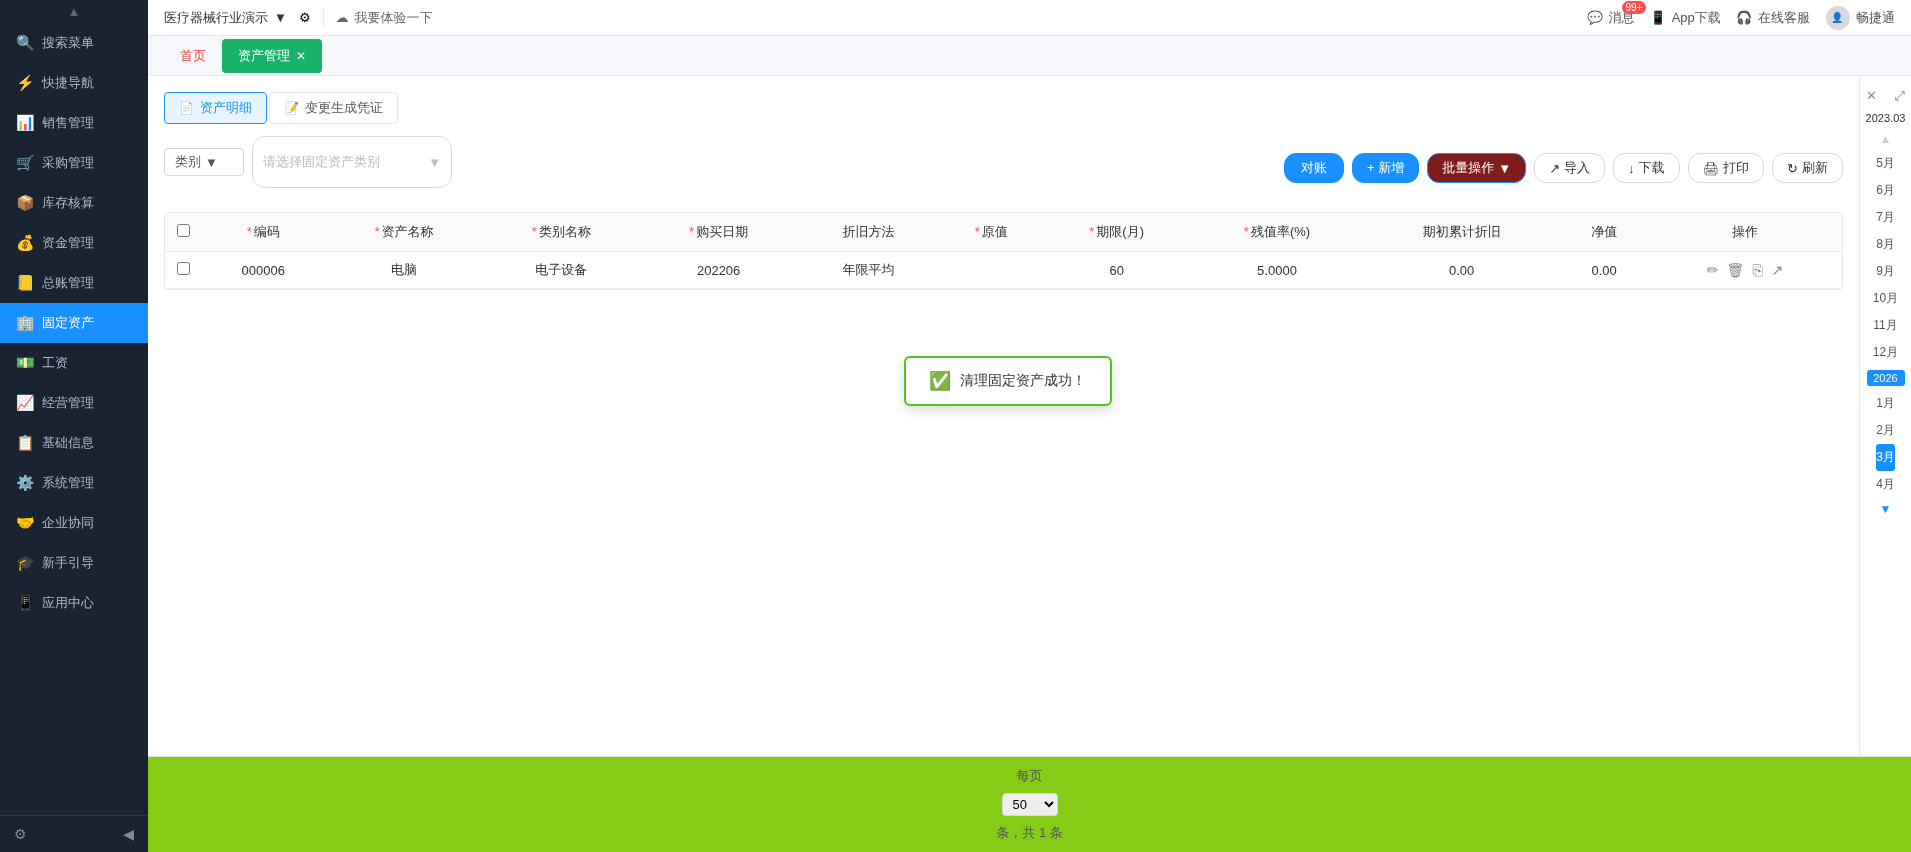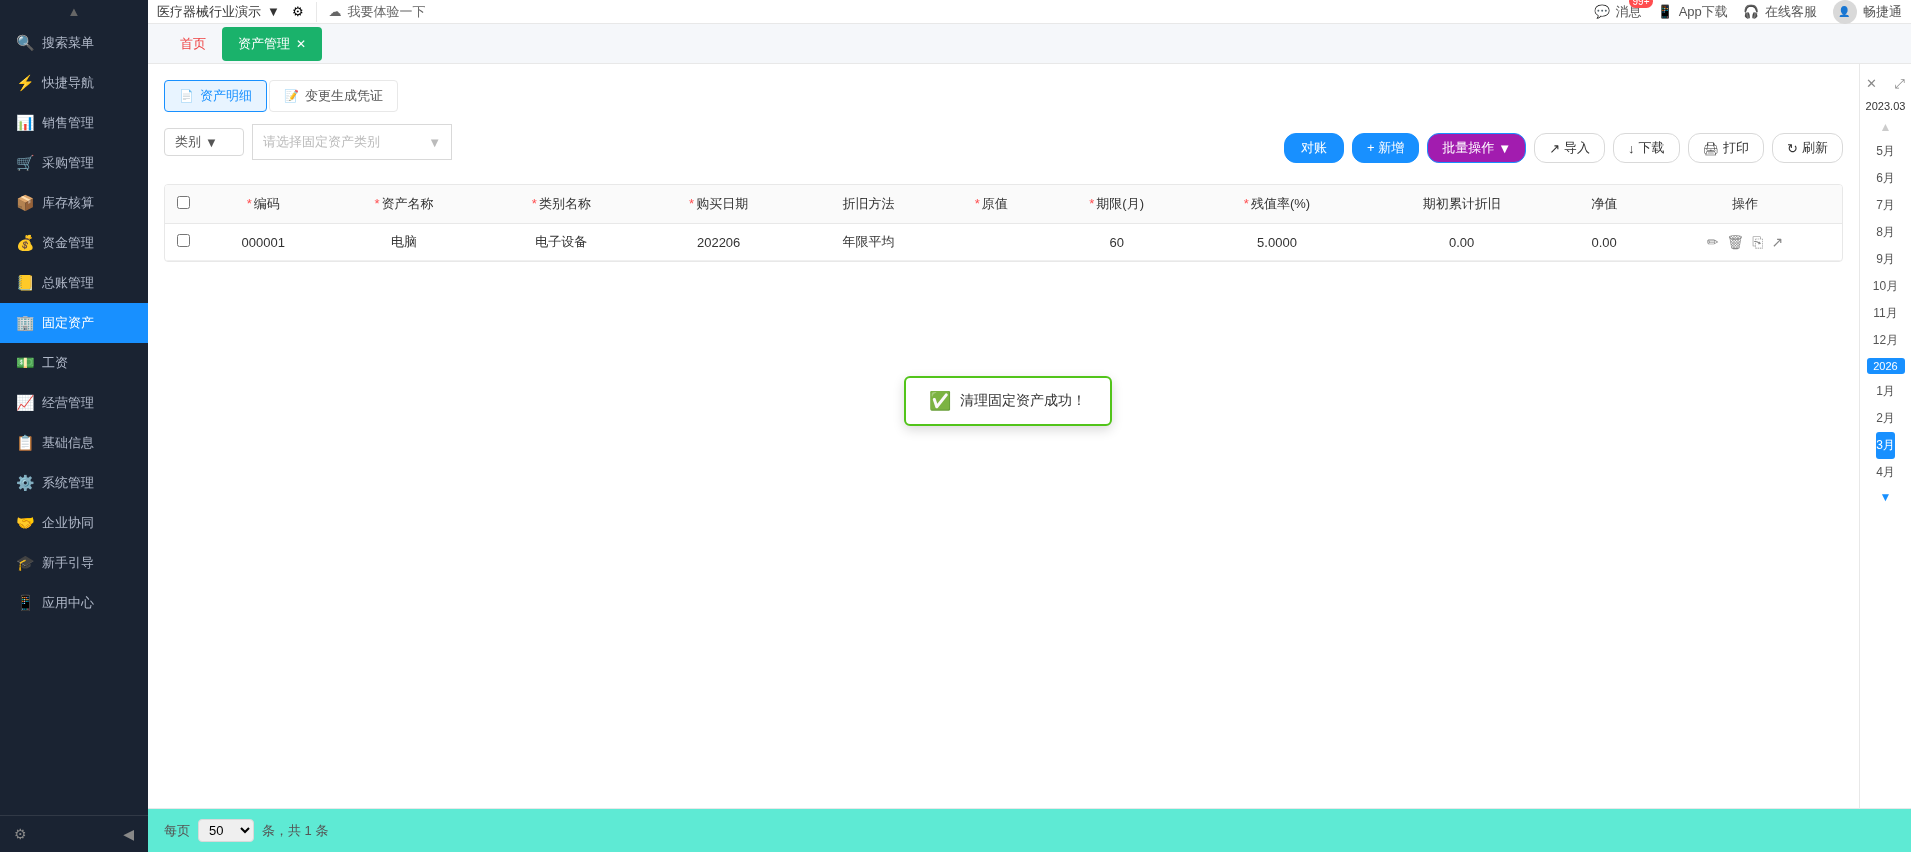--- a/index.html
+++ b/index.html
@@ -15,21 +15,21 @@
     .sidebar-item.active { background: #1890ff; color: white; }
     .sidebar-item .icon { font-size: 15px; width: 18px; text-align: center; }
     .sidebar-item .label { font-size: 13px; }
     .sidebar-bottom { margin-top: auto; display: flex; align-items: center; justify-content: space-between; padding: 10px 14px; border-top: 1px solid rgba(255,255,255,0.1); }
     .sidebar-bottom-icon { color: #888; font-size: 14px; cursor: pointer; }
 
     
     .main { flex: 1; display: flex; flex-direction: column; overflow: hidden; }
 
     
-    .topbar { background: white; height: 24px; display: flex; align-items: center; padding: 0 9px; gap: 12px; border-bottom: 1px solid #e8e8e8; flex-shrink: 0; }
+    .topbar { background: white; height: 36px; display: flex; align-items: center; padding: 0 16px; gap: 12px; border-bottom: 1px solid #e8e8e8; flex-shrink: 0; }
     .topbar-company { display: flex; align-items: center; gap: 6px; font-size: 13px; color: #333; }
     .topbar-divider { width: 1px; height: 20px; background: #e8e8e8; }
     .topbar-experience { display: flex; align-items: center; gap: 6px; color: #666; font-size: 13px; }
     .topbar-right { margin-left: auto; display: flex; align-items: center; gap: 16px; }
     .topbar-badge { position: relative; display: flex; align-items: center; gap: 5px; color: #555; font-size: 13px; cursor: pointer; }
     .badge-red { background: #ff4d4f; color: white; font-size: 10px; padding: 1px 4px; border-radius: 8px; position: absolute; top: -8px; right: -12px; }
     .topbar-user { display: flex; align-items: center; gap: 6px; color: #555; font-size: 13px; }
     .avatar { width: 24px; height: 24px; border-radius: 50%; background: #d9d9d9; display: flex; align-items: center; justify-content: center; font-size: 10px; color: #666; }
 
     
@@ -49,43 +49,43 @@
     .sub-tab { padding: 6px 14px; border: 1px solid #e8e8e8; border-radius: 4px; cursor: pointer; font-size: 13px; color: #555; display: flex; align-items: center; gap: 6px; background: white; }
     .sub-tab.active { border-color: #1890ff; color: #1890ff; background: #e8f4ff; }
     .sub-tab-icon { font-size: 12px; }
 
     
     .toolbar { display: flex; align-items: center; gap: 0; margin-bottom: 12px; }
     .toolbar-right { margin-left: auto; display: flex; align-items: center; gap: 8px; }
     .btn { padding: 5px 14px; border-radius: 12px; border: 1px solid #d9d9d9; cursor: pointer; font-size: 13px; background: white; color: #333; display: flex; align-items: center; gap: 4px; }
     .btn-primary { background: #1890ff; color: white; border-color: #1890ff; }
     .btn-account { background: #1890ff; color: white; border-color: #1890ff; padding: 5px 16px; }
-    .btn-batch { background: #a21caf; color: white; border-color: #1890ff; display: flex; align-items: center; gap: 4px; text-align: center; }
+    .btn-batch { background: #7f1d1d; color: white; border-color: #1890ff; display: flex; align-items: center; gap: 4px; text-align: center; }
     .filter-row { display: flex; align-items: center; gap: 8px; margin-bottom: 12px; }
     .filter-select { display: flex; align-items: center; gap: 4px; border: 1px solid #d9d9d9; border-radius: 4px; padding: 4px 10px; font-size: 13px; background: white; cursor: pointer; color: #555; min-width: 80px; }
-    .filter-select-wide { border: 1px solid #d9d9d9; border-radius: 0; padding: 8px 10px; font-size: 13px; background: white; cursor: pointer; color: #bbb; min-width: 200px; display: flex; align-items: center; justify-content: space-between; }
+    .filter-select-wide { border: 1px solid #d9d9d9; border-radius: 13px; padding: 16px 10px; font-size: 13px; background: white; cursor: pointer; color: #bbb; min-width: 200px; display: flex; align-items: center; justify-content: space-between; }
 
     
     .table-wrap { border: 1px solid #e8e8e8; border-radius: 4px; overflow: hidden; }
     table { width: 100%; border-collapse: collapse; font-size: 13px; }
     thead tr { background: #fafafa; }
     th { padding: 10px 8px; text-align: center; border-bottom: 1px solid #e8e8e8; color: #333; font-weight: 500; white-space: nowrap; }
     th .required { color: #ff4d4f; margin-right: 2px; }
     td { padding: 9px 8px; text-align: center; border-bottom: 1px solid #f0f0f0; color: #333; }
     .subtotal-row td { color: #666; background: #fafafa; }
     .checkbox-cell { width: 36px; }
     .action-icons { display: flex; align-items: center; justify-content: center; gap: 8px; color: #888; }
     .action-icon { cursor: pointer; font-size: 14px; }
 
     
     .success-toast { position: absolute; background: white; border: 2px solid #52c41a; border-radius: 6px; padding: 12px 24px; display: flex; align-items: center; gap: 8px; font-size: 14px; color: #333; box-shadow: 0 4px 12px rgba(0,0,0,0.15); z-index: 100; top: 50%; left: 50%; transform: translate(-100px, -60px); white-space: nowrap; }
     .success-icon { color: #52c41a; font-size: 18px; }
 
     
-    .pagination-bar { display: flex; align-items: center; gap: 8px; padding: 10px 16px; background: #5eead4; border-top: 1px solid #e8e8e8; font-size: 13px; color: #555; }
+    .pagination-bar { display: flex; align-items: center; gap: 8px; padding: 10px 16px; background: #84cc16; border-top: 1px solid #e8e8e8; font-size: 13px; color: #555; flex-direction: column; }
     .page-size-select { border: 1px solid #d9d9d9; border-radius: 4px; padding: 2px 6px; font-size: 13px; cursor: pointer; }
 
     
     .right-panel { width: 52px; background: white; border-left: 1px solid #e8e8e8; display: flex; flex-direction: column; align-items: center; padding-top: 8px; }
     .right-panel-header { display: flex; justify-content: space-between; width: 100%; padding: 4px 6px; }
     .right-panel-icon { cursor: pointer; font-size: 13px; color: #888; }
     .right-panel-year { background: #1890ff; color: white; font-size: 11px; padding: 2px 4px; border-radius: 3px; text-align: center; margin: 4px 0; width: 38px; }
     .month-item { font-size: 12px; color: #555; padding: 5px 0; cursor: pointer; text-align: center; width: 100%; }
     .month-item.current { background: #1890ff; color: white; border-radius: 3px; }
     .up-arrow { color: #ccc; font-size: 12px; text-align: center; padding: 4px 0; cursor: pointer; }
@@ -277,21 +277,21 @@
               <th>期初累计折旧</th>
               <th>净值</th>
               <th>操作</th>
             </tr>
           </thead>
           <tbody>
             <tr>
               <td class="checkbox-cell">
                 <input type="checkbox" style="">
               </td>
-              <td>000001</td>
+              <td>000006</td>
               <td>电脑</td>
               <td>电子设备</td>
               <td>202206</td>
               <td>年限平均</td>
               <td></td>
               <td>60</td>
               <td>5.0000</td>
               <td>0.00</td>
               <td>0.00</td>
               <td>

